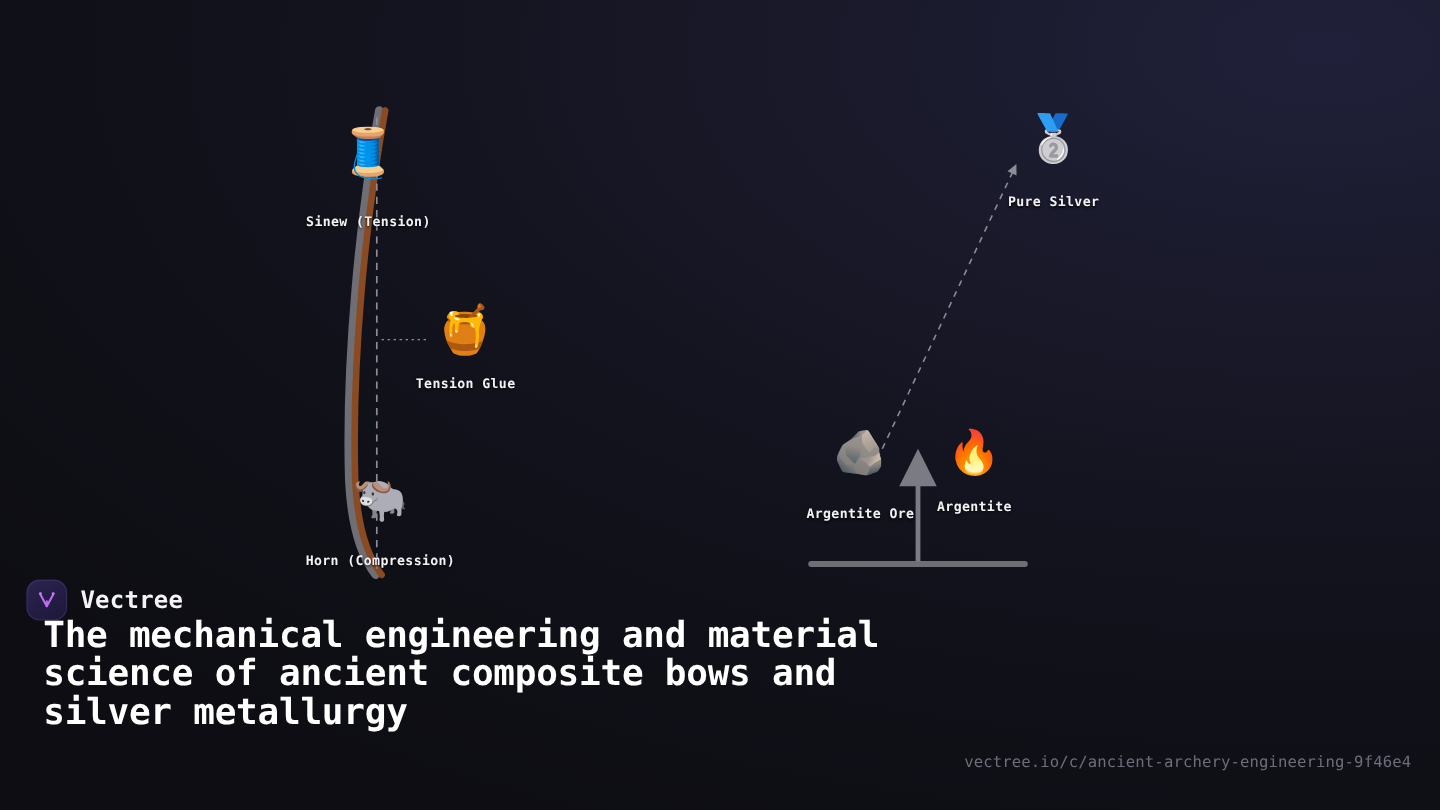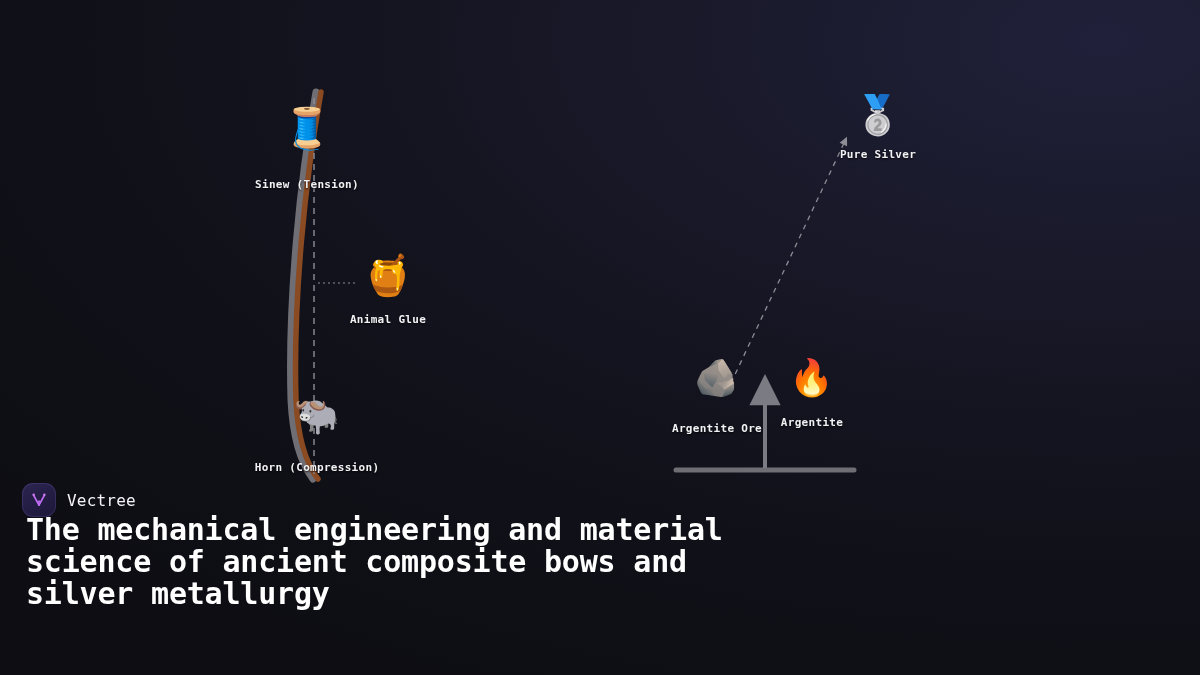--- a/index.html
+++ b/index.html
@@ -71,27 +71,27 @@
     border-radius: 11px;
     background: linear-gradient(150deg, #2c2550 0%, #231d44 55%, #1d1838 100%);
     box-shadow: inset 0 0 0 1px rgba(150,120,220,0.18);
     display: flex;
     align-items: center;
     justify-content: center;
   }
   #brand-name {
     color: #f4f4f7;
     font-family: "DejaVu Sans Mono", "Liberation Mono", monospace;
-    font-size: 16px;
-    font-weight: normal;
+    font-size: 20px;
+    font-weight: bold;
     letter-spacing: 0.2px;
   }
   #headline {
     position: absolute;
-    left: 26px;
+    left: 36px;
     top: 39px;
     width: 700px;
     margin: 0;
     color: #ffffff;
     font-family: "DejaVu Sans Mono", "Liberation Mono", monospace;
     font-size: 30px;
     line-height: 1.06;
     font-weight: bold;
     letter-spacing: -0.2px;
     pointer-events: auto;
@@ -140,55 +140,56 @@
       <line x1="731" y1="383" x2="845" y2="141" stroke="#8d8d96" stroke-width="1.3" stroke-dasharray="5 5" marker-end="url(#arrowThin)"></line>
     </svg>
 
     <div class="node" style="left:275px; top:108px; width:64px;">
       <span class="glyph" style="font-size:40px;">🧵</span>
       <span class="node-label" style="margin-top:28px;">Sinew (Tension)</span>
     </div>
 
     <div class="node" style="left:356px; top:255px; width:64px;">
       <span class="glyph" style="font-size:40px;">🍯</span>
-      <span class="node-label" style="margin-top:16px;">Animal Glue</span>
+      <span class="node-label" style="margin-top:16px;">Tension Glue</span>
     </div>
 
     <div class="node" style="left:285px; top:396px; width:64px;">
       <span class="glyph" style="font-size:38px;">🐃</span>
       <span class="node-label" style="margin-top:25px;">Horn (Compression)</span>
     </div>
 
     <div class="node" style="left:685px; top:360px; width:64px;">
       <span class="glyph" style="font-size:36px;">🪨</span>
       <span class="node-label" style="margin-top:24px;">Argentite Ore</span>
     </div>
 
     <div class="node" style="left:780px; top:360px; width:64px;">
       <span class="glyph" style="font-size:36px;">🔥</span>
       <span class="node-label" style="margin-top:18px;">Argentite</span>
     </div>
 
     <div class="node" style="left:846px; top:96px; width:64px;">
       <span class="glyph" style="font-size:38px;">🥈</span>
-      <span class="node-label" style="margin-top:12px;">Pure Silver</span>
+      <span class="node-label" style="margin-top:26px;">Pure Silver</span>
     </div>
   </div>
 
   <div id="footer">
 
     <div id="brand">
       <span id="brand-logo">
         <svg width="20" height="20" viewBox="0 0 24 24">
           <path d="M5.6 6.4 L12 18.2 L18.4 6.4" fill="none" stroke="#bf6cf2" stroke-width="2.1" stroke-linecap="round" stroke-linejoin="round"></path>
           <path d="M12 18.2 L12 13.4" fill="none" stroke="#bf6cf2" stroke-width="2.1" stroke-linecap="round"></path>
           <circle cx="5.6" cy="5.6" r="1.45" fill="#d07ff7"></circle>
           <circle cx="18.4" cy="5.6" r="1.45" fill="#d07ff7"></circle>
         </svg>
       </span>
       <span id="brand-name">Vectree</span>
     </div>
 
     <h1 id="headline">The mechanical engineering and material science of ancient composite bows and silver metallurgy</h1>
 
+    <div id="permalink">vectree.io/c/ancient-archery-engineering-9f46e4</div>
   </div>
 
 </div>
 
 </body></html>

